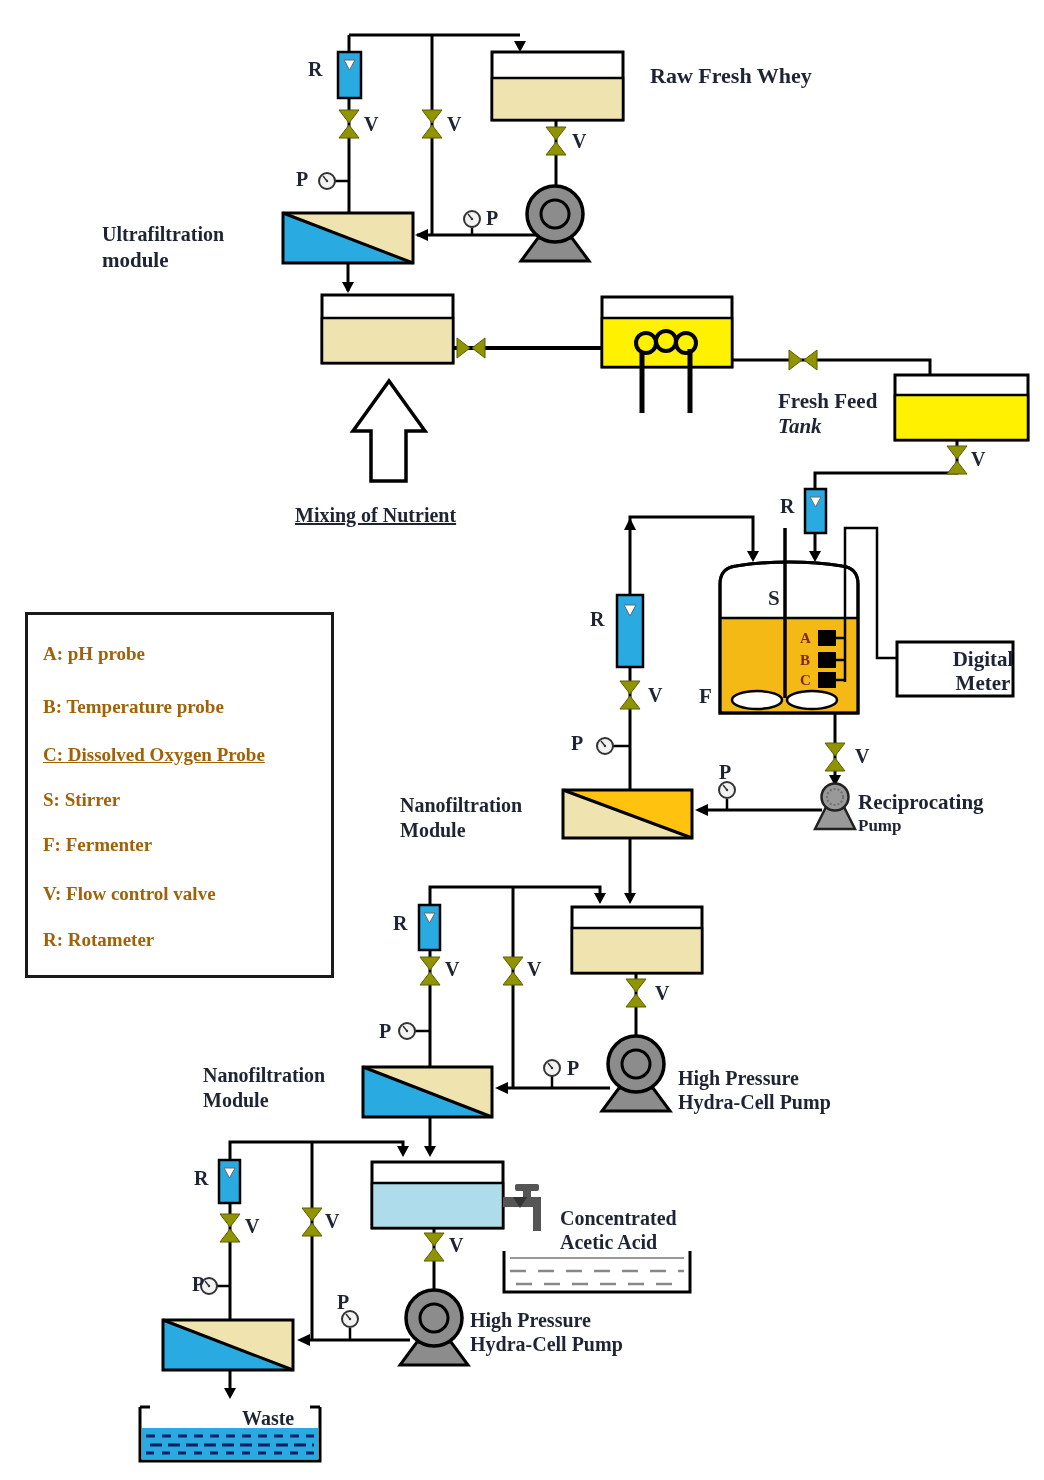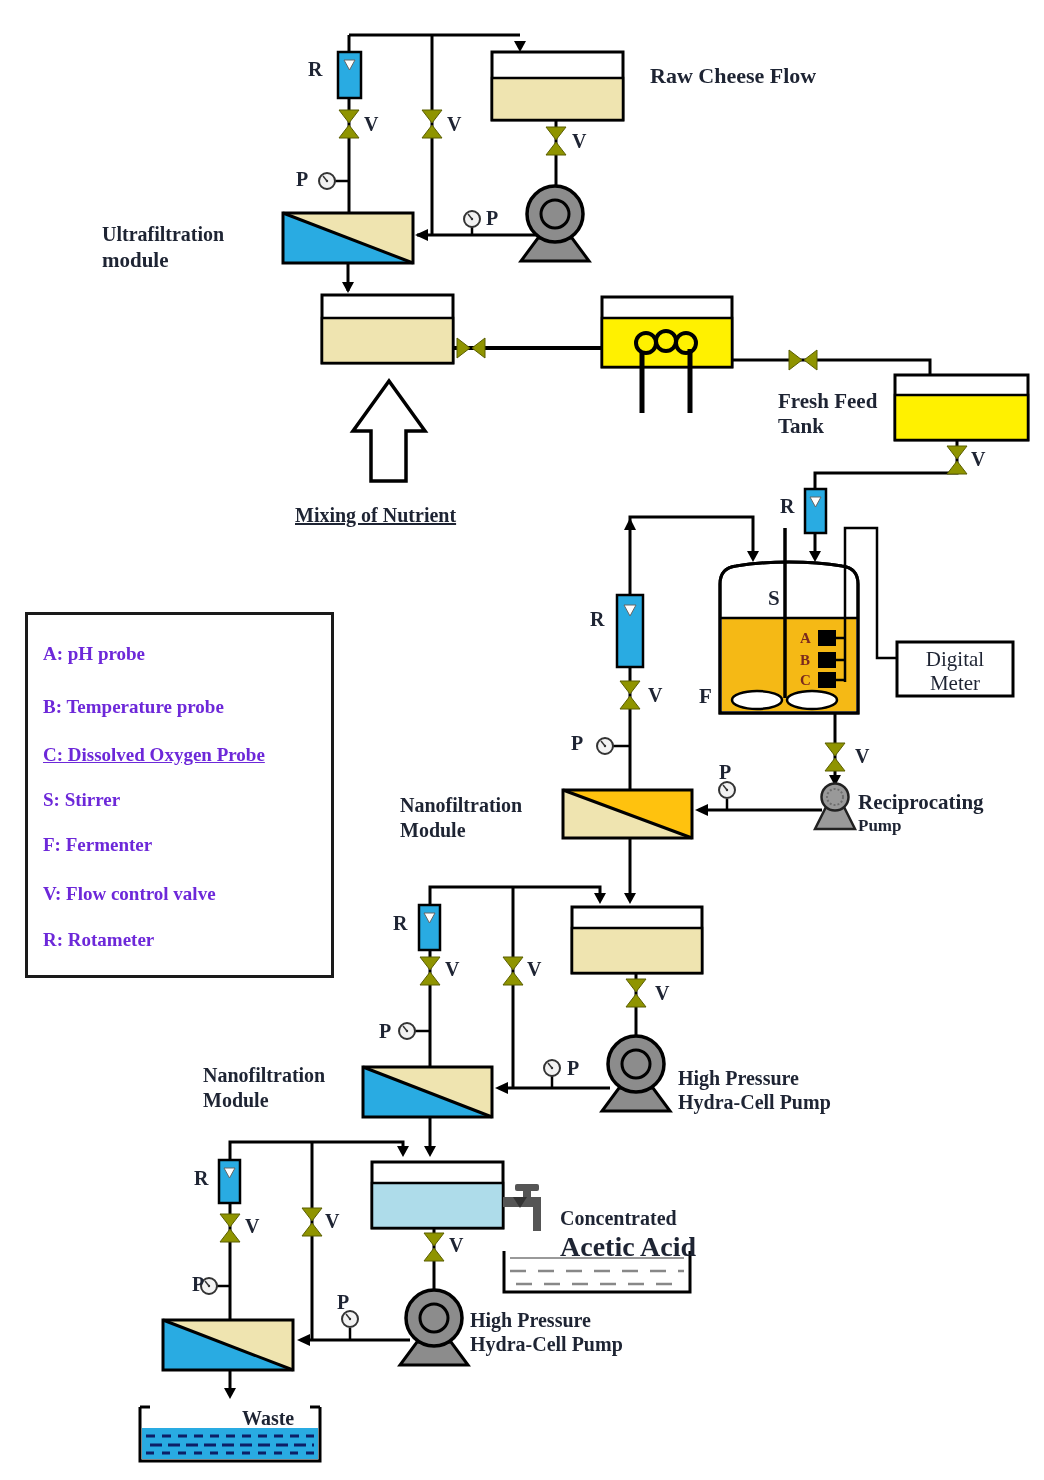--- a/index.html
+++ b/index.html
@@ -3,23 +3,23 @@
 <meta charset="utf-8">
 <style>
   html,body{margin:0;padding:0;background:#ffffff;}
   #canvas{position:relative;width:1044px;height:1480px;background:#fff;overflow:hidden;
           font-family:"Liberation Serif","DejaVu Serif",serif;}
   svg{position:absolute;left:0;top:0;}
   .lbl{position:absolute;font-weight:bold;color:#1E2433;white-space:nowrap;line-height:1.2;}
   .probe-letter{color:#7B2A1D;}
   .legend{position:absolute;left:25px;top:612px;width:303px;height:360px;
           border:3px solid #1a1a1a;background:#fff;}
-  .legend-item{position:absolute;left:15px;font-weight:bold;font-size:19px;color:#6d28d9;white-space:nowrap;}
+  .legend-item{position:absolute;left:15px;font-weight:bold;font-size:19px;color:#a16207;white-space:nowrap;}
   .meter-text{position:absolute;left:899px;top:647px;width:112px;text-align:center;
-              font-weight:normal;font-size:21px;color:#1E2433;line-height:1.15;}
+              font-weight:bold;font-size:21px;color:#1E2433;line-height:1.15;padding-left:28px;}
 </style>
 </head>
 <body>
 
 <div id="canvas">
 
 <svg width="1044" height="1480" viewBox="0 0 1044 1480">
   <defs>
     <g id="valve-v">
       <polygon points="-10,-14 10,-14 0,-1" stroke="#5a5e00" stroke-width="1" fill="#8F9400"></polygon>
@@ -246,49 +246,49 @@
     <rect x="142" y="1428" width="176" height="31" fill="#29ABE2"></rect>
     <line x1="146" y1="1436" x2="314" y2="1436" stroke="#0d1f66" stroke-width="3" stroke-dasharray="9 7"></line>
     <line x1="150" y1="1445" x2="314" y2="1445" stroke="#0d1f66" stroke-width="3" stroke-dasharray="12 6"></line>
     <line x1="146" y1="1453" x2="314" y2="1453" stroke="#0d1f66" stroke-width="3" stroke-dasharray="8 8"></line>
     <path d="M140,1407 V1461 H320 V1407" fill="none" stroke="#000" stroke-width="3"></path>
     <line x1="140" y1="1407" x2="150" y2="1407" stroke="#000" stroke-width="3"></line>
     <line x1="310" y1="1407" x2="320" y2="1407" stroke="#000" stroke-width="3"></line>
   </g>
 </svg>
 
-<div class="lbl" style="left:650px;top:63px;font-size:22px;">Raw Cheese Flow</div>
+<div class="lbl" style="left:650px;top:63px;font-size:22px;">Raw Fresh Whey</div>
 
 <div class="lbl" style="left:102px;top:222px;font-size:20px;">Ultrafiltration</div>
 <div class="lbl" style="left:102px;top:248px;font-size:21px;">module</div>
 
 <div class="lbl" style="left:295px;top:503px;font-size:20px;text-decoration:underline;">Mixing of Nutrient</div>
 
 <div class="lbl" style="left:778px;top:389px;font-size:21px;">Fresh Feed</div>
-<div class="lbl" style="left:778px;top:414px;font-size:21px;">Tank</div>
+<div class="lbl" style="left:778px;top:414px;font-size:21px;font-style:italic;">Tank</div>
 
 <div class="meter-text">
   <div>Digital</div>
   <div>Meter</div>
 </div>
 
 <div class="lbl" style="left:400px;top:793px;font-size:20px;">Nanofiltration</div>
 <div class="lbl" style="left:400px;top:818px;font-size:20px;">Module</div>
 
 <div class="lbl" style="left:858px;top:790px;font-size:21px;">Reciprocating</div>
 <div class="lbl" style="left:858px;top:816px;font-size:17px;">Pump</div>
 
 <div class="lbl" style="left:203px;top:1063px;font-size:20px;">Nanofiltration</div>
 <div class="lbl" style="left:203px;top:1088px;font-size:20px;">Module</div>
 
 <div class="lbl" style="left:678px;top:1066px;font-size:20px;">High Pressure</div>
 <div class="lbl" style="left:678px;top:1090px;font-size:20px;">Hydra-Cell Pump</div>
 
 <div class="lbl" style="left:560px;top:1206px;font-size:20px;">Concentrated</div>
-<div class="lbl" style="left:560px;top:1230px;font-size:28px;">Acetic Acid</div>
+<div class="lbl" style="left:560px;top:1230px;font-size:20px;">Acetic Acid</div>
 
 <div class="lbl" style="left:470px;top:1308px;font-size:20px;">High Pressure</div>
 <div class="lbl" style="left:470px;top:1332px;font-size:20px;">Hydra-Cell Pump</div>
 
 <div class="lbl" style="left:242px;top:1406px;font-size:20px;">Waste</div>
 
 <div class="lbl" style="left:308px;top:57px;font-size:20px;">R</div>
 <div class="lbl" style="left:780px;top:494px;font-size:20px;">R</div>
 <div class="lbl" style="left:590px;top:607px;font-size:20px;">R</div>
 <div class="lbl" style="left:393px;top:911px;font-size:20px;">R</div>

